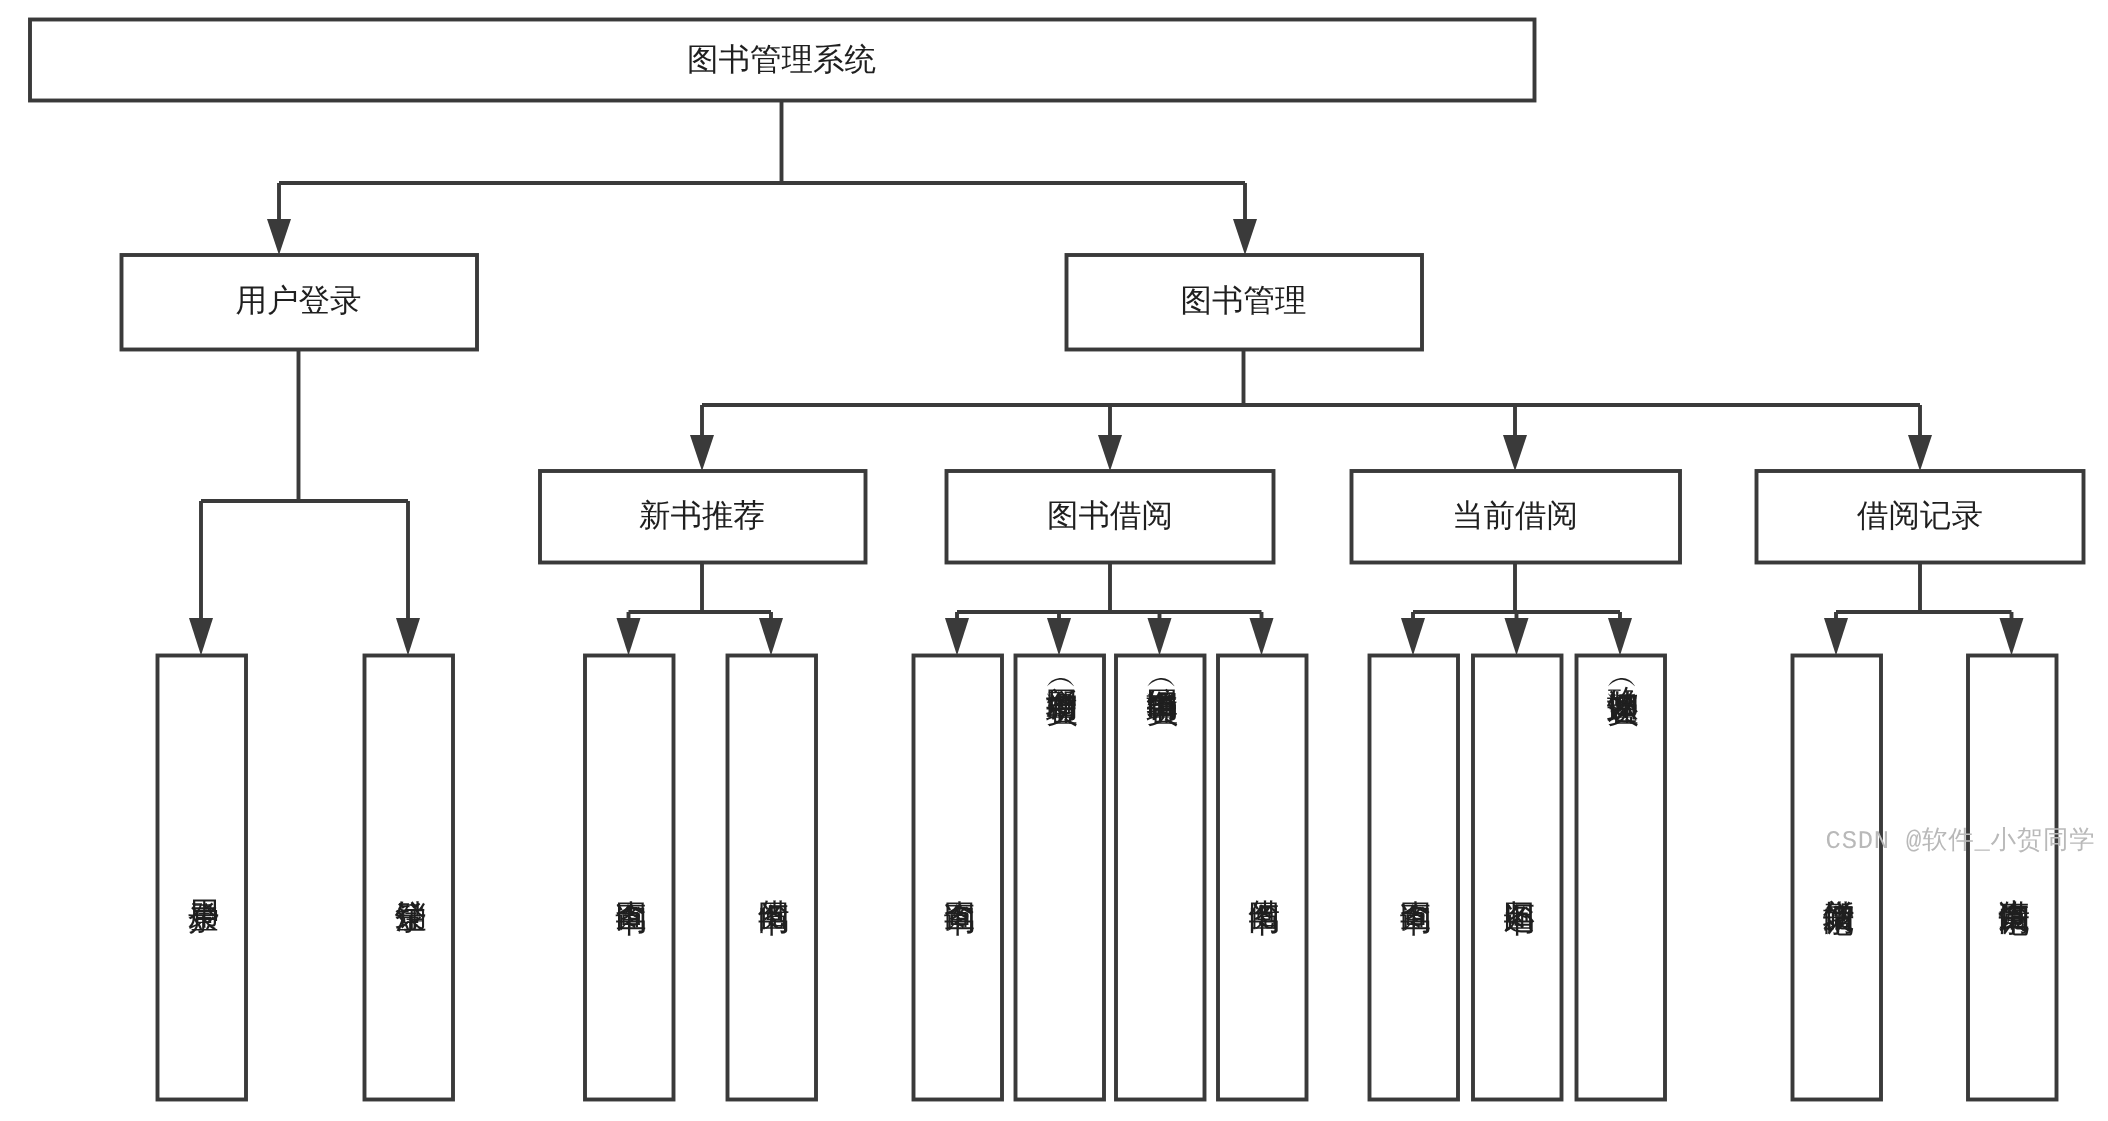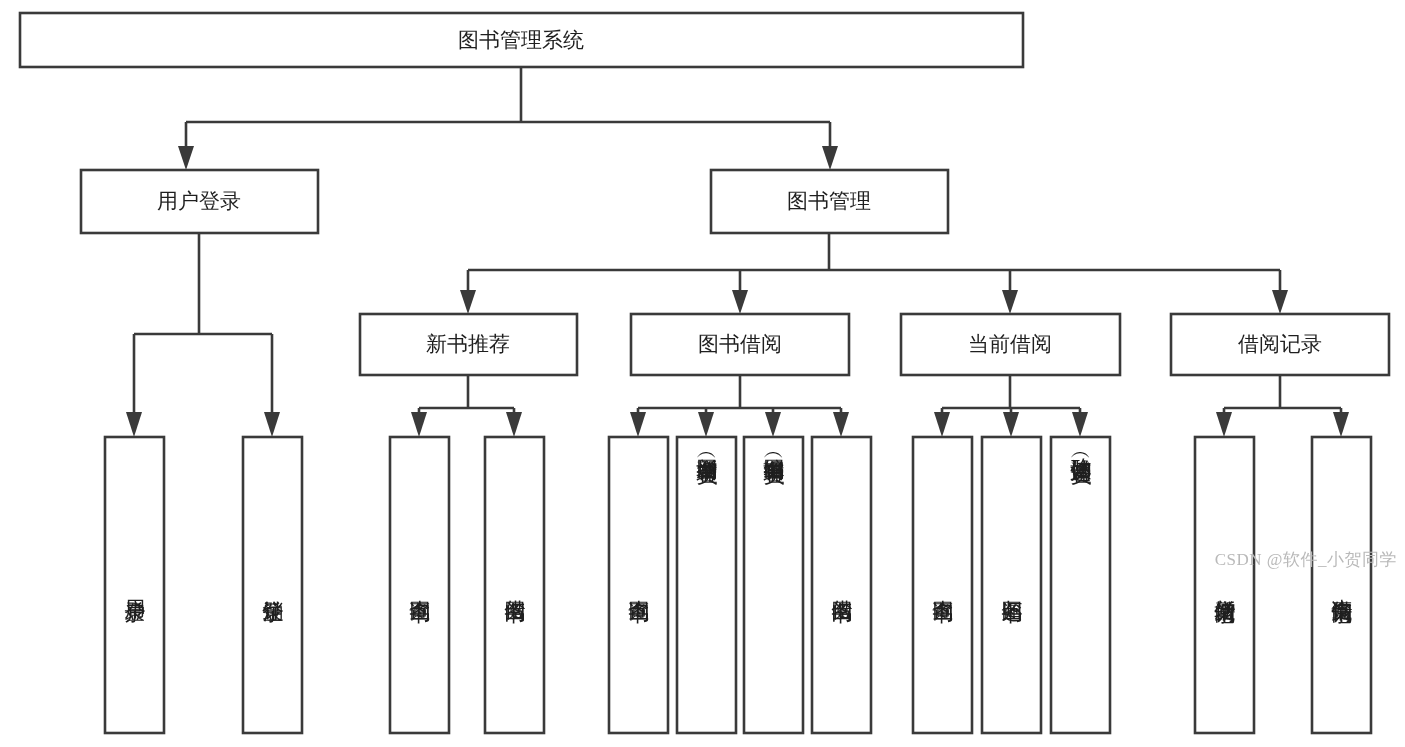--- a/index.html
+++ b/index.html
@@ -64,21 +64,21 @@
     line-height: 1.18;
     color: #1f1f1f;
     letter-spacing: 1px;
     white-space: nowrap;
     text-align: center;
   }
   .watermark {
     position: absolute;
     right: 8px;
     bottom: 6px;
-    font-family: Liberation Serif, serif;
+    font-family: Liberation Mono, monospace;
     font-size: 17px;
     color: #b9b9b9;
     white-space: nowrap;
     letter-spacing: 0.5px;
   }
 </style>
 </head>
 <body>
 
 <div id="diagram-root">

